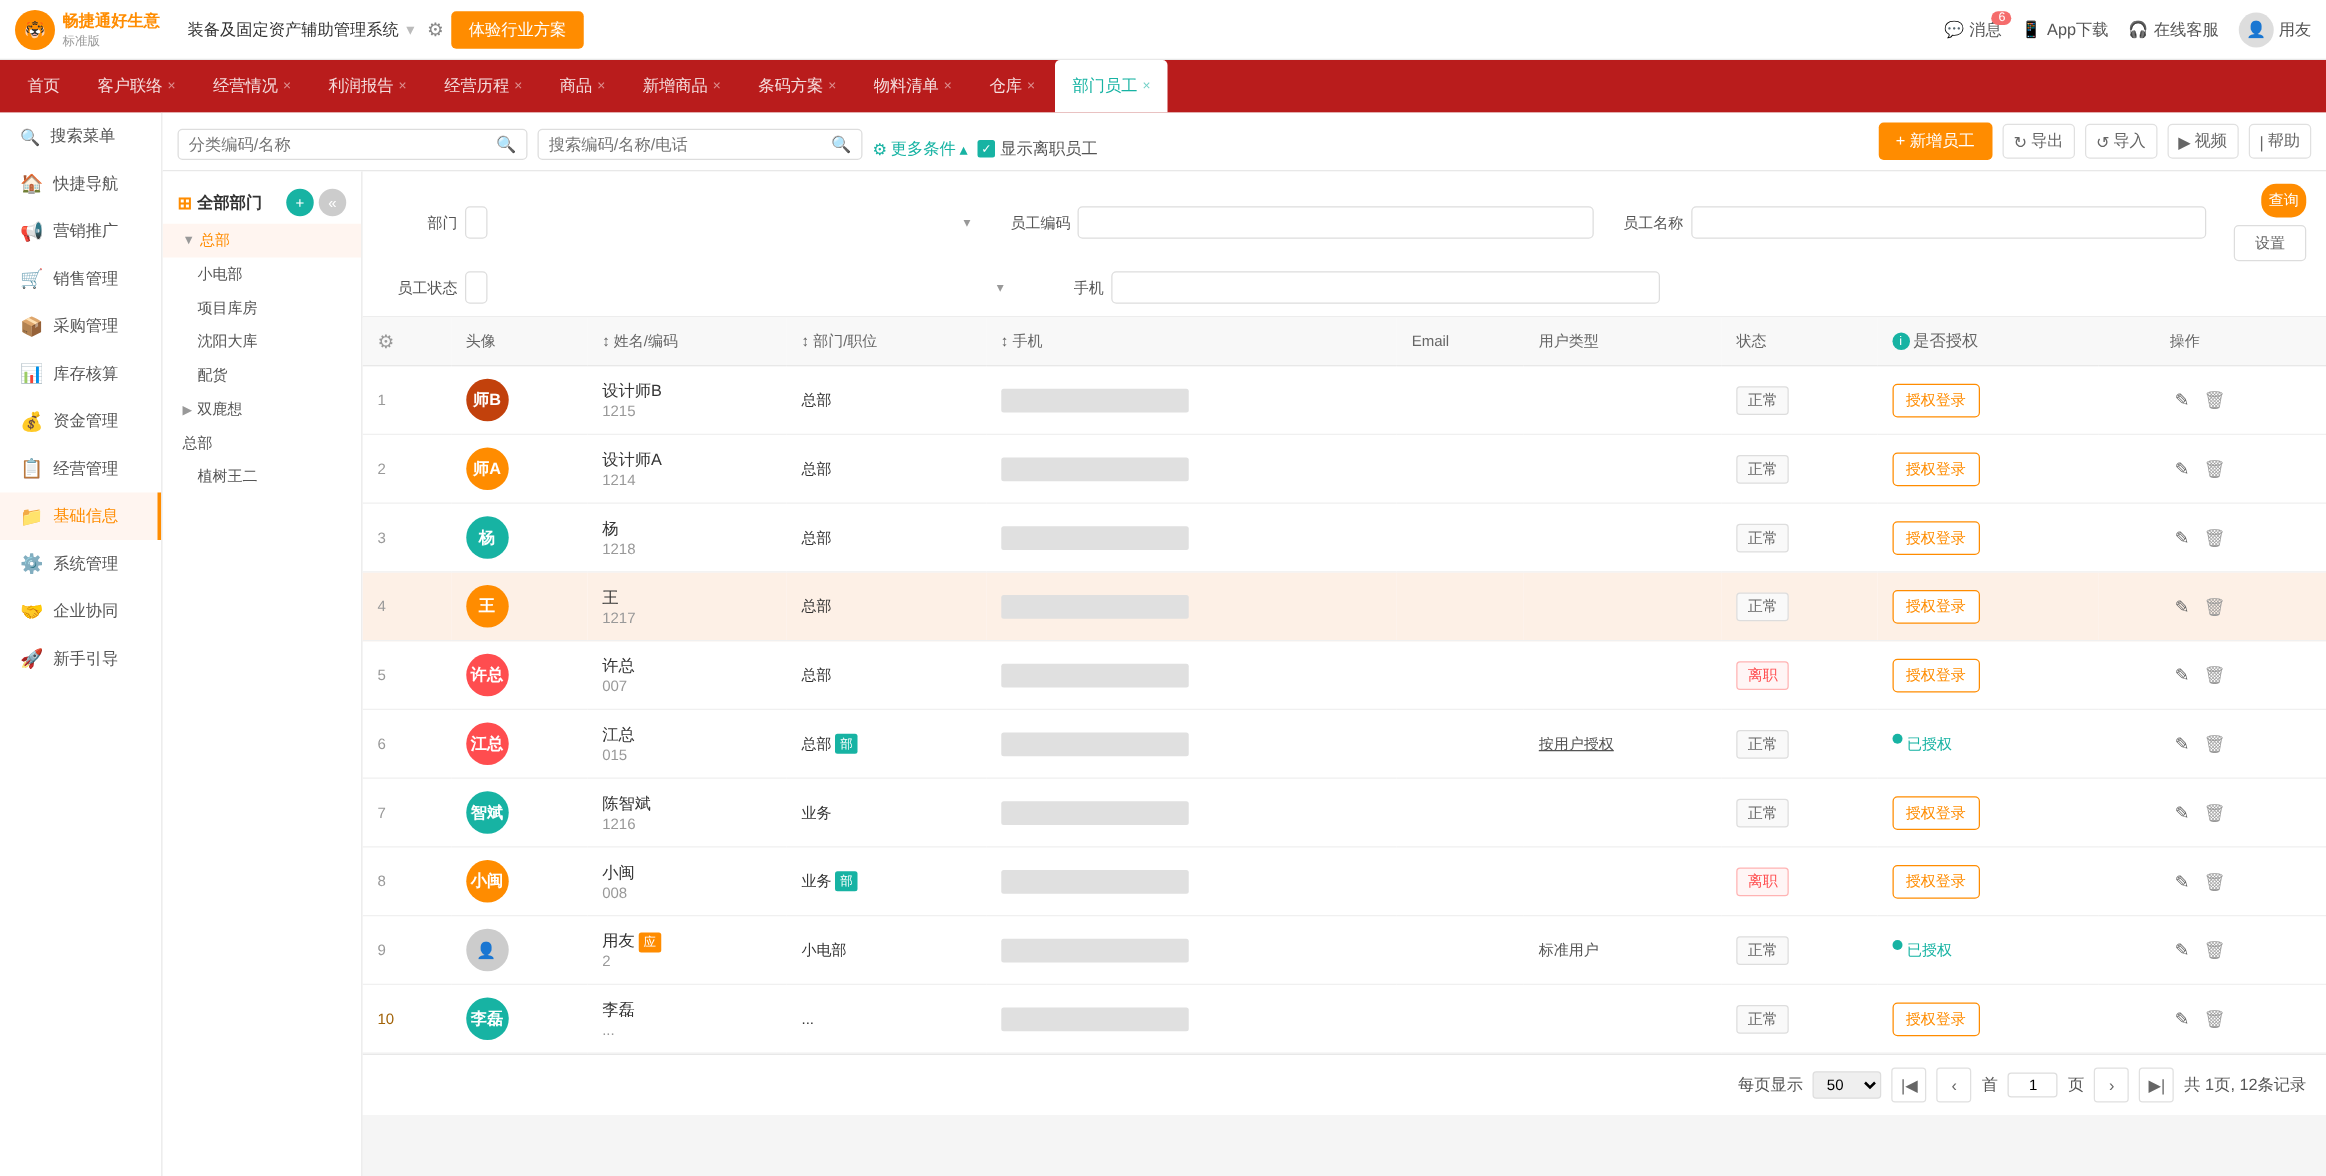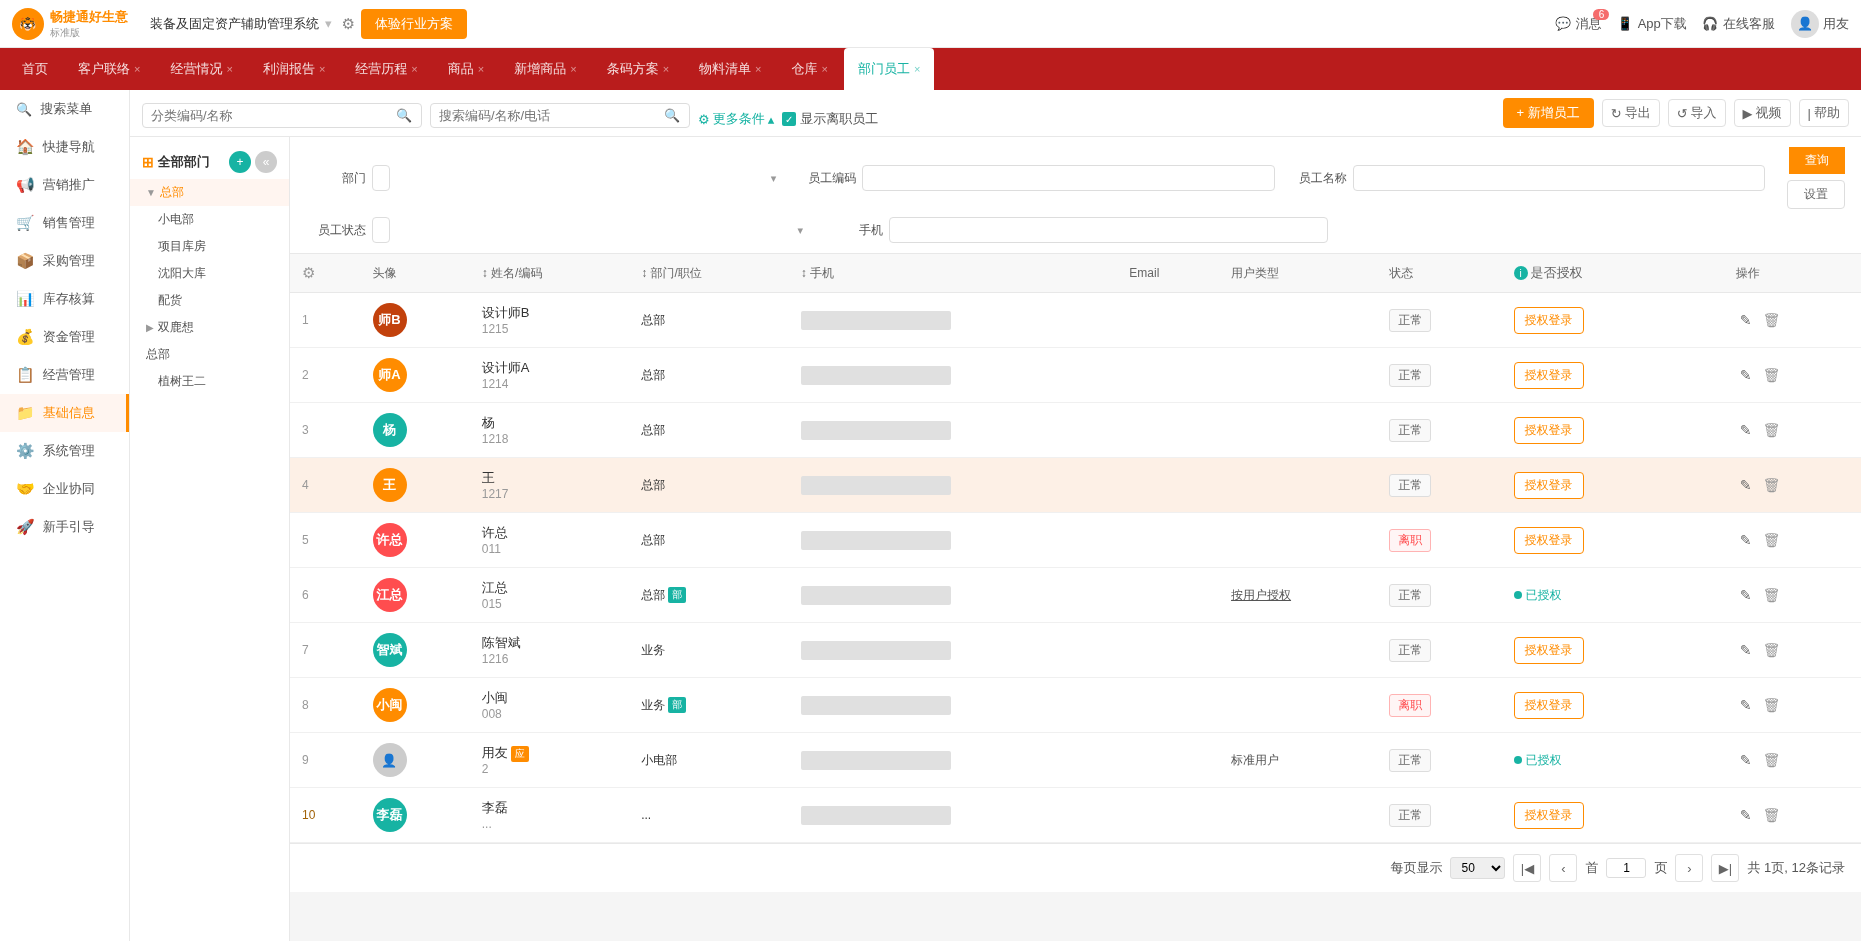--- a/index.html
+++ b/index.html
@@ -70,37 +70,37 @@
     .filter-form { background: #fff; padding: 10px 16px; border-bottom: 1px solid #e8e8e8; }
     .filter-row { display: flex; align-items: center; gap: 12px; margin-bottom: 8px; }
     .filter-row:last-child { margin-bottom: 0; }
     .filter-field { display: flex; align-items: center; gap: 6px; flex: 1; }
     .filter-label { color: #555; white-space: nowrap; min-width: 60px; text-align: right; font-size: 12px; }
     .filter-input { flex: 1; border: 1px solid #ddd; border-radius: 4px; padding: 5px 8px; font-size: 12px; color: #555; background: #fff; }
     .filter-select { flex: 1; border: 1px solid #ddd; border-radius: 4px; padding: 5px 8px; font-size: 12px; color: #555; background: #fff; appearance: none; position: relative; }
     .select-wrap { flex: 1; position: relative; }
     .select-wrap::after { content: '▾'; position: absolute; right: 8px; top: 50%; transform: translateY(-50%); color: #999; pointer-events: none; font-size: 11px; }
     .filter-actions { display: flex; flex-direction: column; gap: 6px; align-items: flex-end; padding-left: 10px; }
-    .query-btn { background: #ff8c00; color: #fff; border: none; border-radius: 0; padding: 5px 16px; cursor: pointer; font-size: 12px; white-space: nowrap; }
+    .query-btn { background: #ff8c00; color: #fff; border: none; border-radius: 12px; padding: 5px 6px; cursor: pointer; font-size: 12px; white-space: nowrap; }
     .reset-btn { background: #fff; color: #666; border: 1px solid #ddd; border-radius: 4px; padding: 5px 16px; cursor: pointer; font-size: 12px; white-space: nowrap; }
 
     
     .data-table { width: 100%; border-collapse: collapse; background: #fff; }
     .data-table th { background: #f8f8f8; padding: 10px 12px; text-align: left; font-size: 12px; color: #666; font-weight: 500; border-bottom: 1px solid #e8e8e8; white-space: nowrap; }
     .data-table td { padding: 10px 12px; border-bottom: 1px solid #f0f0f0; font-size: 12px; color: #333; vertical-align: middle; }
     .data-table tr.highlighted td { background: #fdf0e6; }
     .avatar-circle { width: 34px; height: 34px; border-radius: 50%; display: flex; align-items: center; justify-content: center; color: #fff; font-size: 13px; font-weight: bold; flex-shrink: 0; }
     .name-code { display: flex; flex-direction: column; }
     .name-text { font-size: 13px; color: #333; }
     .code-text { font-size: 12px; color: #999; }
     .status-badge { display: inline-block; padding: 2px 8px; border-radius: 3px; font-size: 12px; }
     .status-normal { color: #666; border: 1px solid #ddd; background: #f9f9f9; }
     .status-resigned { color: #ff4d4f; border: 1px solid #ffb3b3; background: #fff5f5; }
     .auth-btn { background: #fff; color: #ff8c00; border: 1px solid #ff8c00; border-radius: 4px; padding: 4px 10px; cursor: pointer; font-size: 12px; }
-    .auth-done { color: #17b3a3; font-size: 12px; display: flex; align-items: center; gap: 4px; }
+    .auth-done { color: #17b3a3; font-size: 12px; display: flex; gap: 4px; }
     .auth-dot { width: 8px; height: 8px; background: #17b3a3; border-radius: 50%; }
     .op-btn { color: #666; cursor: pointer; font-size: 14px; padding: 2px 4px; }
     .op-delete { color: #999; cursor: pointer; font-size: 14px; padding: 2px 4px; }
     .phone-blur { background: #e0e0e0; color: #e0e0e0; border-radius: 2px; user-select: none; letter-spacing: 2px; }
     .dept-badge { display: inline-block; background: #17b3a3; color: #fff; font-size: 10px; padding: 1px 4px; border-radius: 2px; margin-left: 3px; vertical-align: middle; }
     .by-user-perm { color: #555; font-size: 12px; text-decoration: underline; }
     .std-user { color: #555; font-size: 12px; }
 
     
     .pagination { background: #fff; border-top: 1px solid #e8e8e8; padding: 10px 16px; display: flex; align-items: center; justify-content: flex-end; gap: 8px; font-size: 12px; color: #555; }
@@ -444,21 +444,21 @@
       </td>
     </tr>
               <tr>
       <td style="color:#999;">5</td>
       <td>
         <div class="avatar-circle" style="background:#ff4d4f;">许总</div>
       </td>
       <td>
                   <div class="name-code">
       <span class="name-text">许总</span>
-      <span class="code-text">011</span>
+      <span class="code-text">007</span>
     </div>
                 </td>
       <td>总部</td>
       <td><span class="phone-blur" style="background:#e0e0e0;padding:2px 8px;border-radius:2px;color:#e0e0e0;">████████████</span></td>
       <td></td>
       <td></td>
       <td><span class="status-badge status-resigned">离职</span></td>
       <td><button class="auth-btn">授权登录</button></td>
       <td></td>
       <td>

